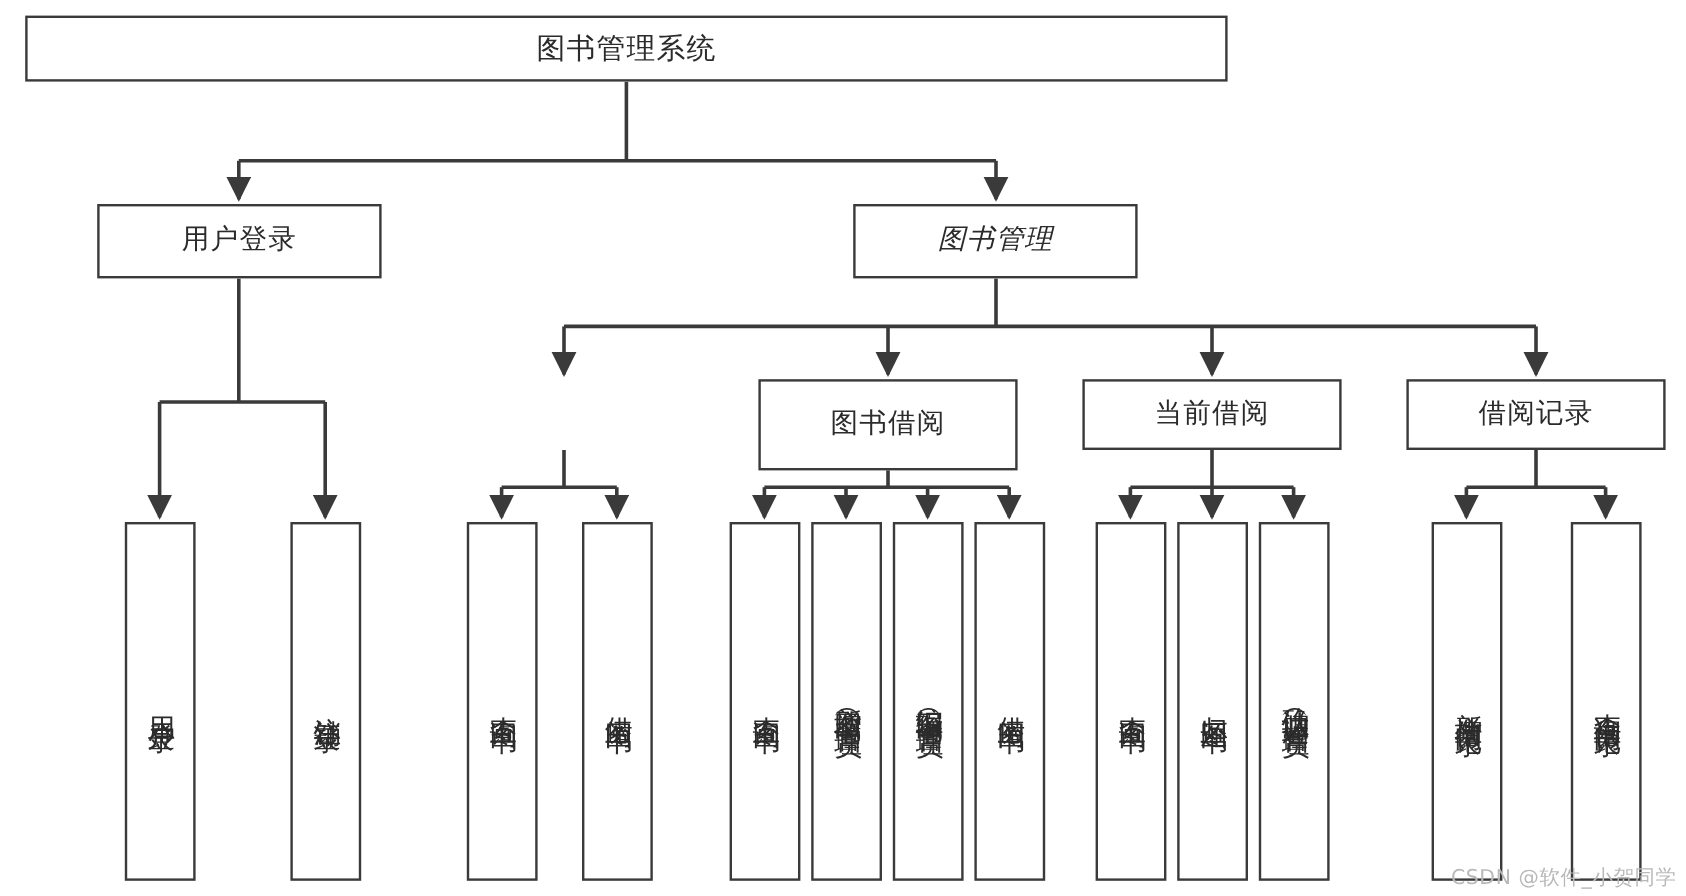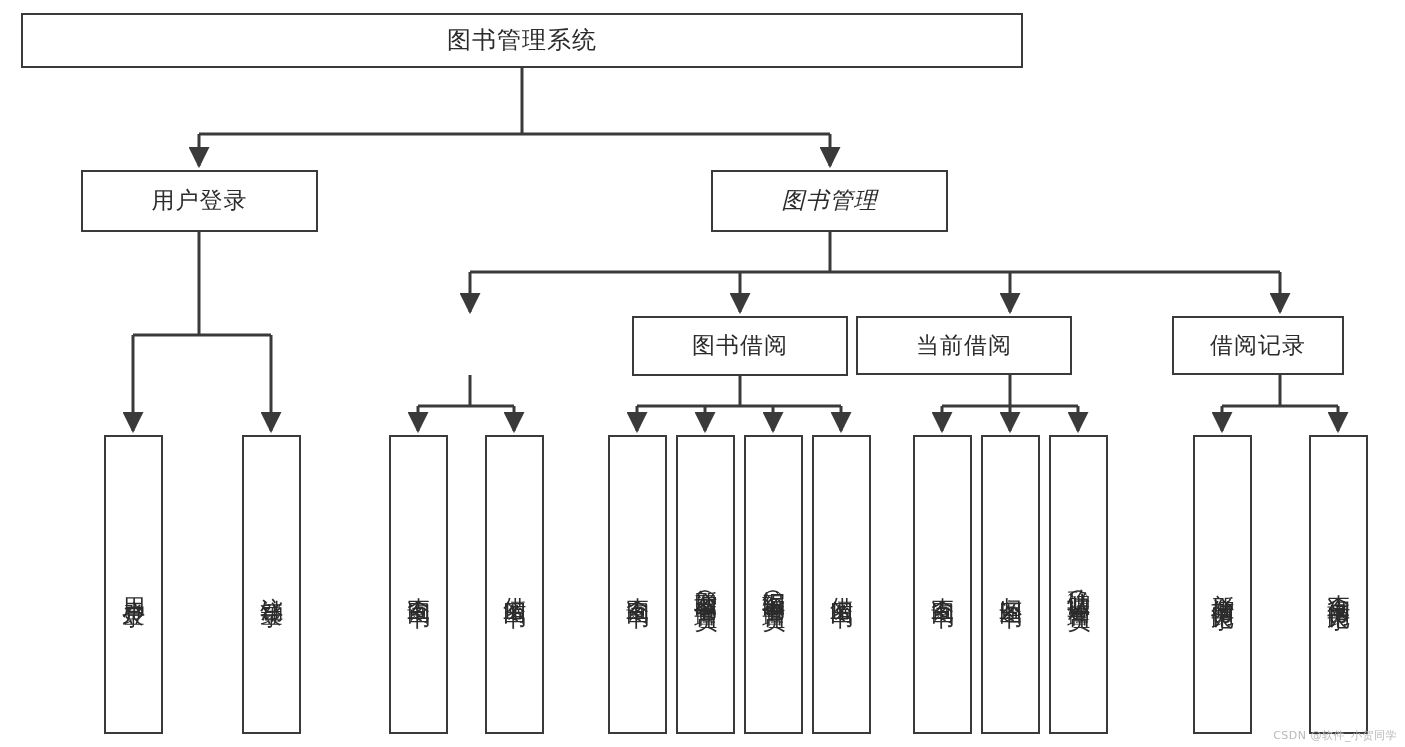--- a/index.html
+++ b/index.html
@@ -55,21 +55,21 @@
     white-space: nowrap;
     display: block;
   }
   .node.root {
     font-size: 24px;
   }
   #watermark {
     position: absolute;
     right: 8px;
     bottom: 4px;
-    font-size: 11px;
+    font-size: 17px;
     color: #b9b9b9;
     letter-spacing: 0.5px;
     white-space: nowrap;
     pointer-events: none;
     font-family: "DejaVu Sans", "Liberation Sans", sans-serif;
   }
 </style>
 </head>
 <body>
 
@@ -133,27 +133,27 @@
     <span class="label">图书管理系统</span>
   </div>
 
   <div class="node horizontal" style="left:81px; top:170px; width:237px; height:62px;">
     <span class="label">用户登录</span>
   </div>
   <div class="node horizontal" style="left:711px; top:170px; width:237px; height:62px;font-style:italic;">
     <span class="label">图书管理</span>
   </div>
 
-  <div class="node horizontal" style="left:632px; top:316px; width:216px; height:60px;">
+  <div class="node horizontal" style="left:632px; top:316px; width:216px; height:76px;">
     <span class="label">图书借阅</span>
   </div>
-  <div class="node horizontal" style="left:856px; top:316px; width:216px; height:59px;">
+  <div class="node horizontal" style="left:902px; top:316px; width:216px; height:59px;">
     <span class="label">当前借阅</span>
   </div>
-  <div class="node horizontal" style="left:1172px; top:316px; width:172px; height:59px;">
+  <div class="node horizontal" style="left:1172px; top:316px; width:216px; height:59px;">
     <span class="label">借阅记录</span>
   </div>
 
   <div class="node vertical" style="left:104px; top:435px; width:59px; height:299px;">
     <span class="label">用户登录</span>
   </div>
   <div class="node vertical" style="left:242px; top:435px; width:59px; height:299px;">
     <span class="label">注销登录</span>
   </div>
 

